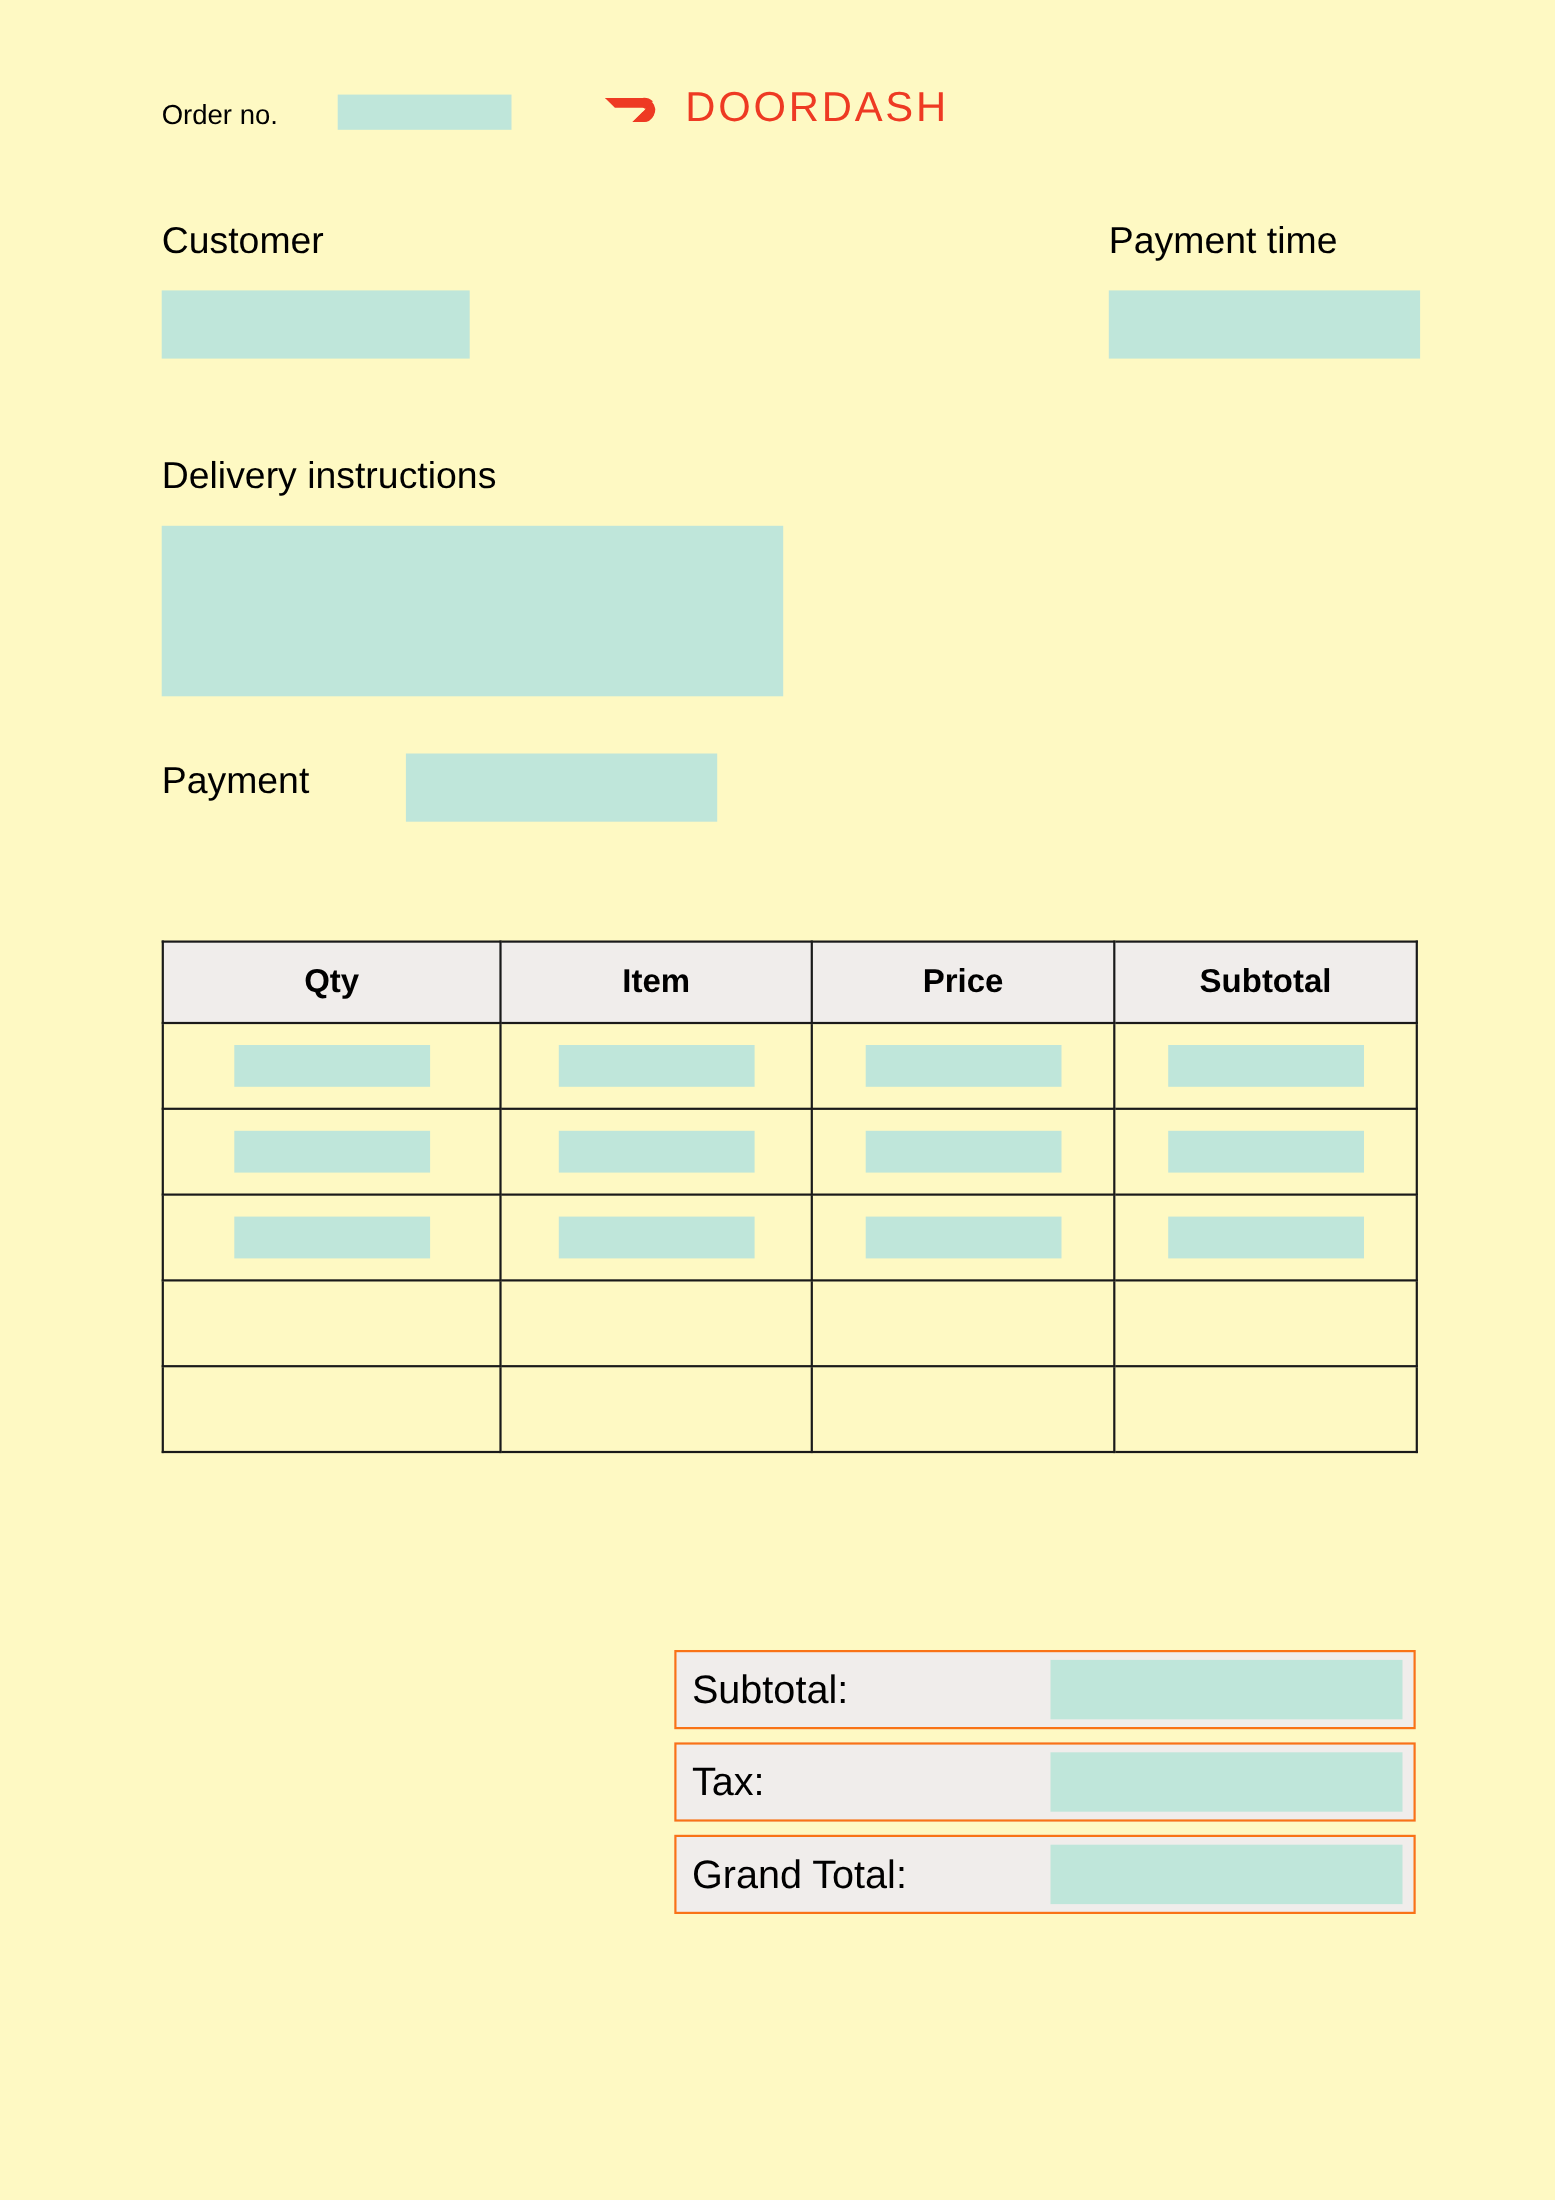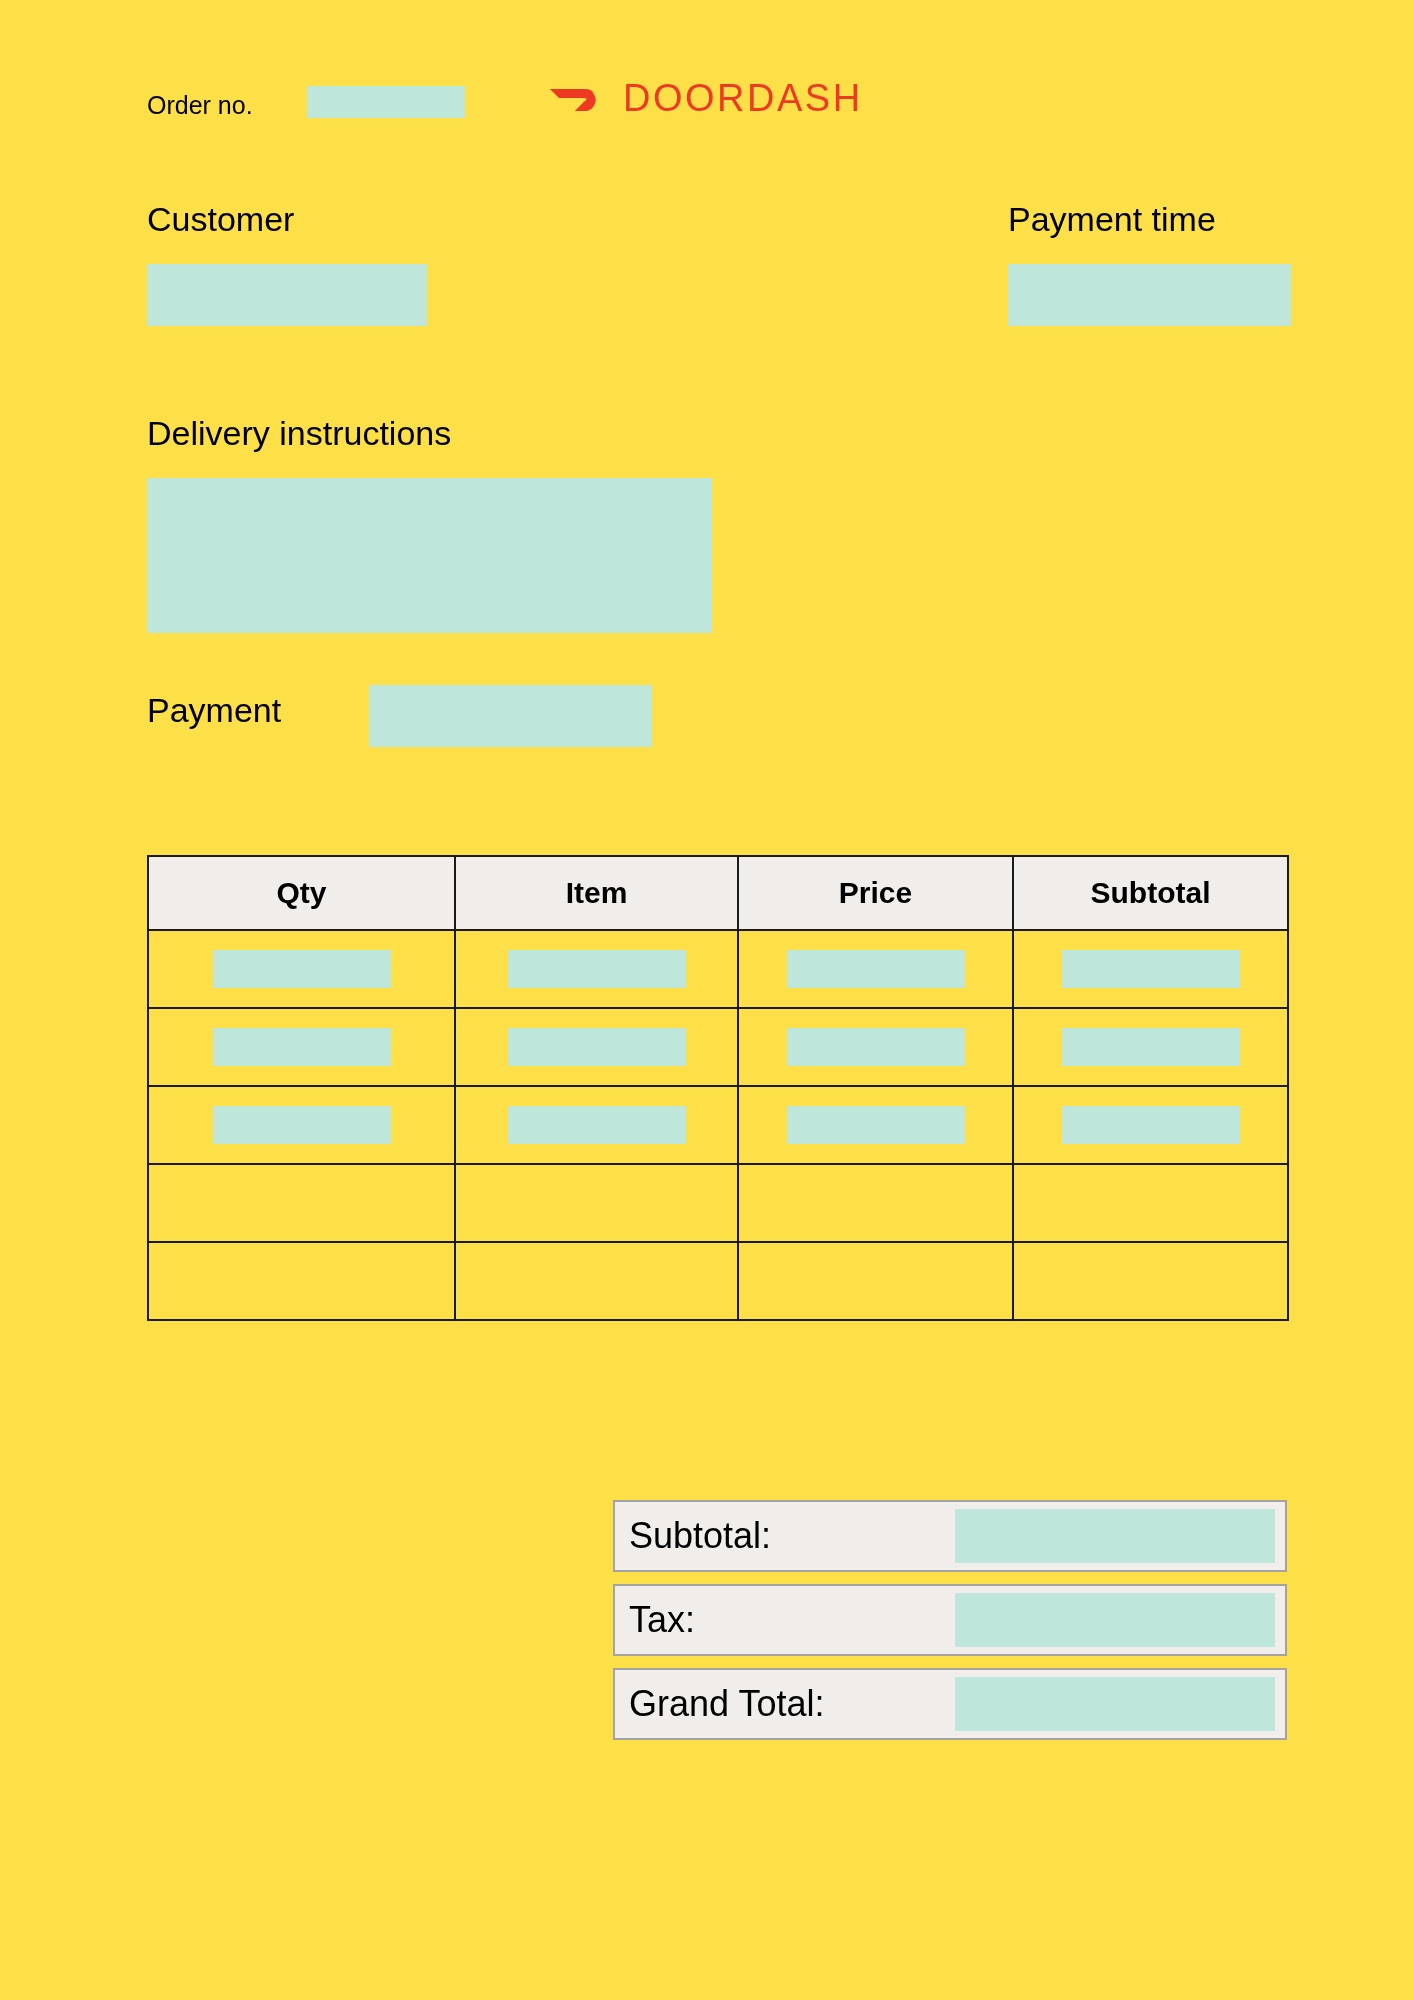--- a/index.html
+++ b/index.html
@@ -13,21 +13,21 @@
     font-family: "Liberation Sans", sans-serif;
     color: #000000;
     position: relative;
     overflow: hidden;
   }
   .page {
     position: absolute;
     left: 0; top: 0;
     width: 1414px;
     height: 2000px;
-    background: #fde047;
+    background: #fef9c3;
   }
 
   
   .fill {
     background: #bfe6da;
     display: block;
   }
 
   
   .header {
@@ -182,21 +182,21 @@
   
   .totals {
     position: absolute;
     left: 613px;
     top: 1500px;
     width: 674px;
   }
   .total-row {
     position: relative;
     height: 72px;
-    border: 2px solid #a3a3a3;
+    border: 2px solid #f97316;
     background: #f0edeb;
     margin-bottom: 12px;
     box-sizing: border-box;
   }
   .total-label {
     position: absolute;
     left: 14px;
     top: 50%;
     transform: translateY(-50%);
     font-size: 36px;

